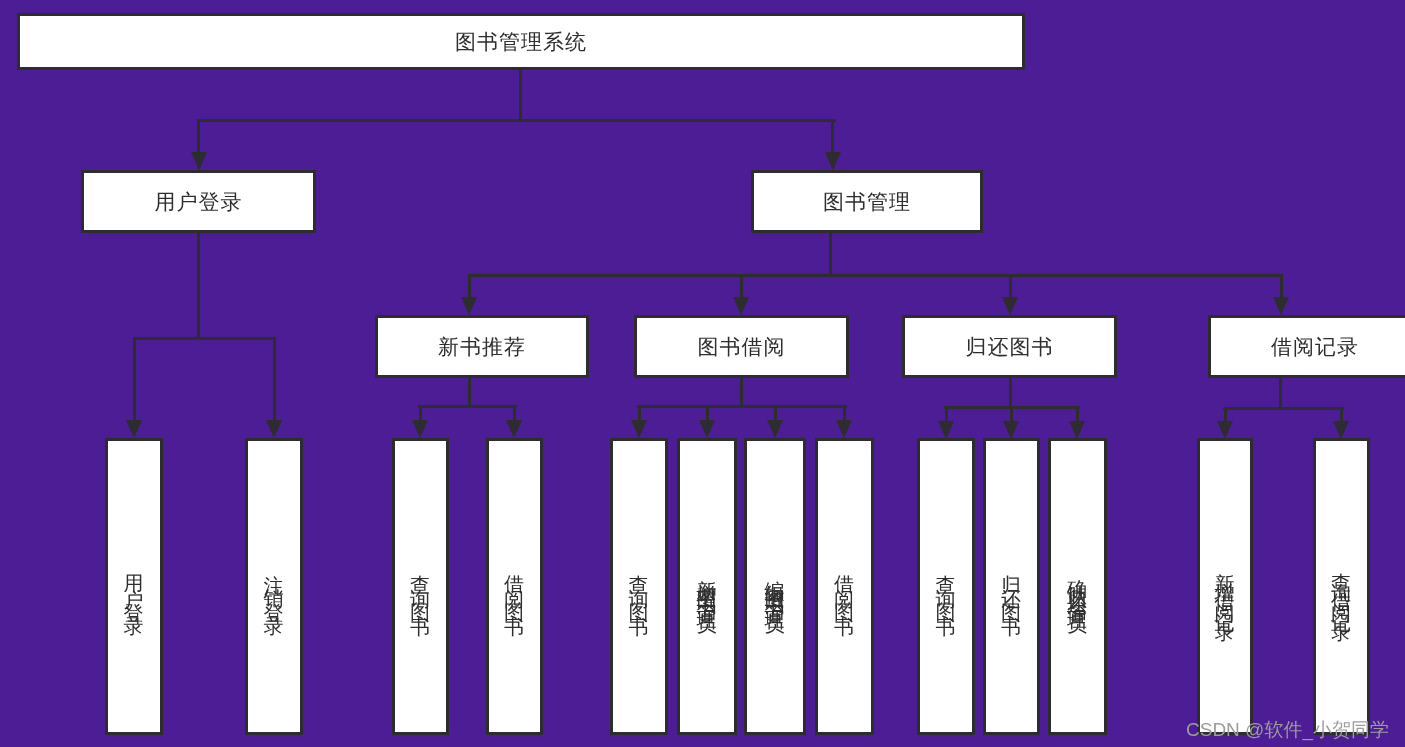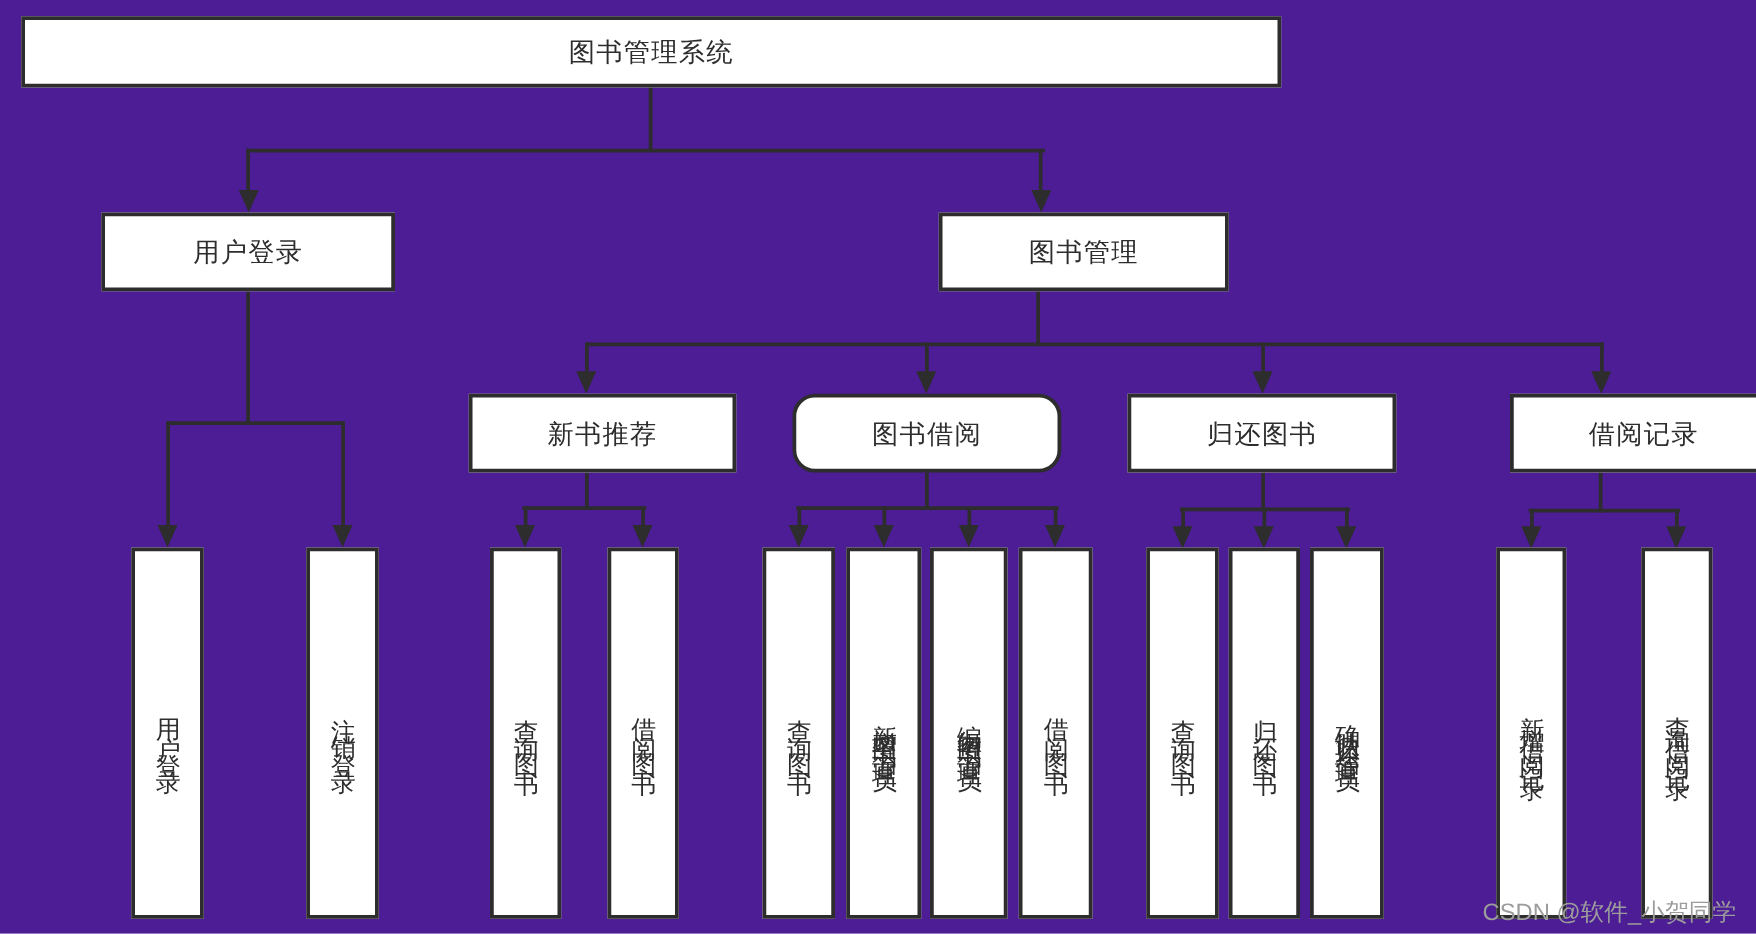--- a/index.html
+++ b/index.html
@@ -112,21 +112,21 @@
     <div class="arr" style="left:733px; top:297px;"></div>
     <div class="vl" style="left:1009px; top:274px; height:26px;"></div>
     <div class="arr" style="left:1002px; top:297px;"></div>
     <div class="vl" style="left:1280px; top:274px; height:26px;"></div>
     <div class="arr" style="left:1273px; top:297px;"></div>
   </div>
 
   <div class="hbox" style="left:375px; top:315px; width:214px; height:63px;">
     <span>新书推荐</span>
   </div>
-  <div class="hbox" style="left:634px; top:315px; width:215px; height:63px;border-radius:18px;">
+  <div class="hbox" style="left:634px; top:315px; width:215px; height:63px;">
     <span>图书借阅</span>
   </div>
   <div class="hbox" style="left:902px; top:315px; width:215px; height:63px;">
     <span>归还图书</span>
   </div>
   <div class="hbox" style="left:1164px; top:315px; width:214px; height:63px;margin-left:44px;">
     <span>借阅记录</span>
   </div>
 
   <div>

